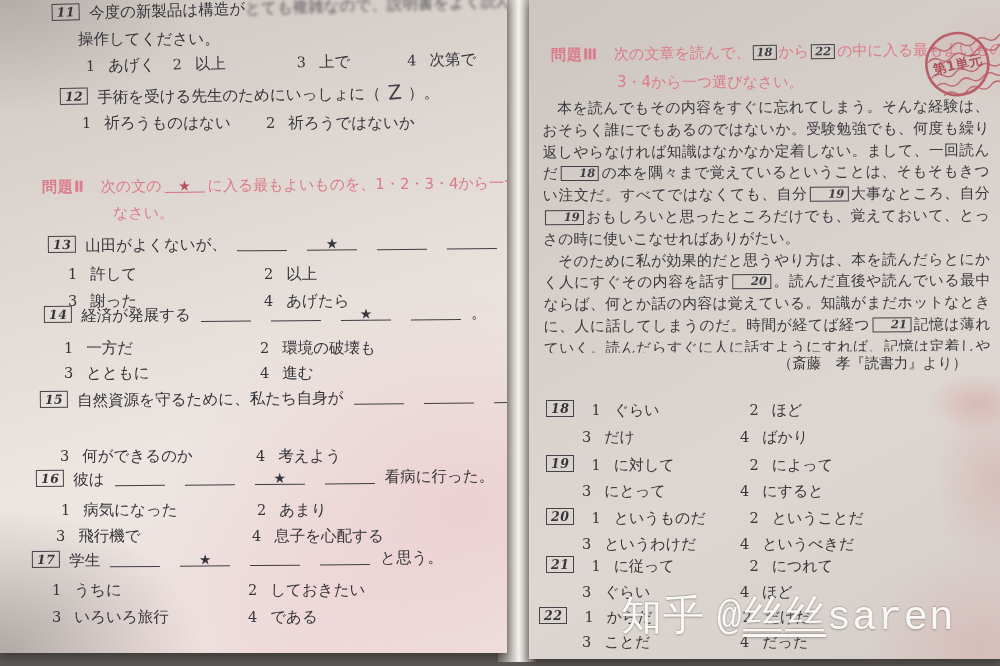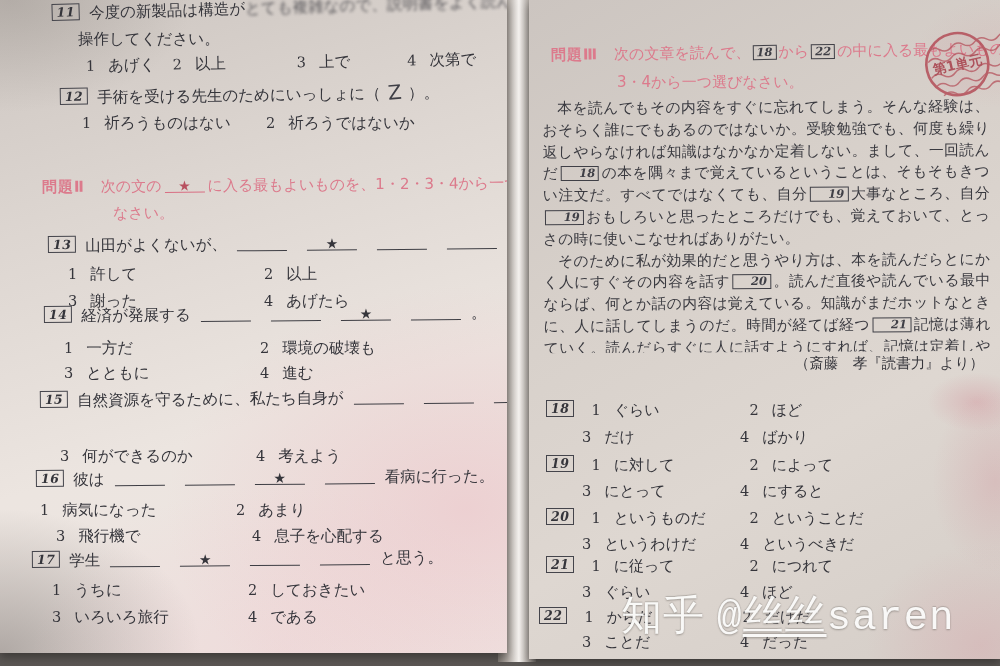--- a/index.html
+++ b/index.html
@@ -38,21 +38,21 @@
     transform:rotate(-4deg) translateY(1px);font-size:20px;margin:0 7px;color:#3f3f46}
   .pink{color:#dc7a8c;font-family:"DejaVu Sans","Liberation Sans",sans-serif}
   .plabel{font-weight:bold;margin-right:16px;letter-spacing:1px}
   .pblank{border-color:#d96f84;width:40px;margin:0 3px -2px 3px}
   .pblank span{color:#b8505f}
   .pbox{display:inline-block;border:1.3px solid #3f3f46;color:#3f3f46;font-style:italic;font-weight:bold;
     font-size:11.5px;line-height:13px;padding:0 3px;margin:0 2px;vertical-align:1px;font-family:"DejaVu Serif",serif}
   .passage{position:absolute;left:14px;top:96px;width:447px;height:256px;overflow:hidden;
     font-size:14.8px;line-height:21.8px;text-align:justify;transform:rotate(-.3deg);color:#3a3a40}
   .passage p{margin:0;text-indent:1em}
-  .attr{position:absolute;right:16px;top:354px;font-size:14.5px}
+  .attr{position:absolute;right:33px;top:354px;font-size:14.5px}
   .wm{position:absolute;left:92px;top:588px;font-family:Liberation Mono, monospace;
     font-size:41px;color:#fbfbfa;opacity:.95;letter-spacing:1px;z-index:6;white-space:nowrap;
     text-shadow:0 1px 2px rgba(110,105,100,.6),0 -1px 1px rgba(110,105,100,.35)}
   .wmu{text-decoration:underline;text-decoration-thickness:2.5px;text-underline-offset:5px}
   .wmgap{display:inline-block;width:12px}
   .stamp{position:absolute;left:380px;top:12px;transform:rotate(-13deg);opacity:.88;z-index:4}
 </style>
 </head>
 <body>
 
@@ -111,21 +111,21 @@
     <div class="line" style="left:40px;top:391px;transform:rotate(-.6deg)">
       <span class="qbox">15</span><span>自然資源を守るために、私たち自身が</span><span class="blank"></span><span class="blank"></span><span class="blank bstar"></span>
     </div>
     <div class="line" style="left:60px;top:446px">
       <span class="cell1"><span class="onum">3</span><span>何ができるのか</span></span><span class="onum">4</span><span>考えよう</span>
     </div>
 
     <div class="line" style="left:36px;top:470px;transform:rotate(-.5deg)">
       <span class="qbox">16</span><span>彼は</span><span class="blank"></span><span class="blank"></span><span class="blank bstar"><span>★</span></span><span class="blank"></span><span>看病に行った。</span>
     </div>
-    <div class="line" style="left:40px;top:500px">
+    <div class="line" style="left:61px;top:500px">
       <span class="cell1"><span class="onum">1</span><span>病気になった</span></span><span class="onum">2</span><span>あまり</span>
     </div>
     <div class="line" style="left:56px;top:526px">
       <span class="cell1"><span class="onum">3</span><span>飛行機で</span></span><span class="onum">4</span><span>息子を心配する</span>
     </div>
 
     <div class="line" style="left:32px;top:551px;transform:rotate(-.5deg)">
       <span class="qbox">17</span><span>学生</span><span class="blank"></span><span class="blank bstar"><span>★</span></span><span class="blank"></span><span class="blank"></span><span>と思う。</span>
     </div>
     <div class="line" style="left:52px;top:580px">

